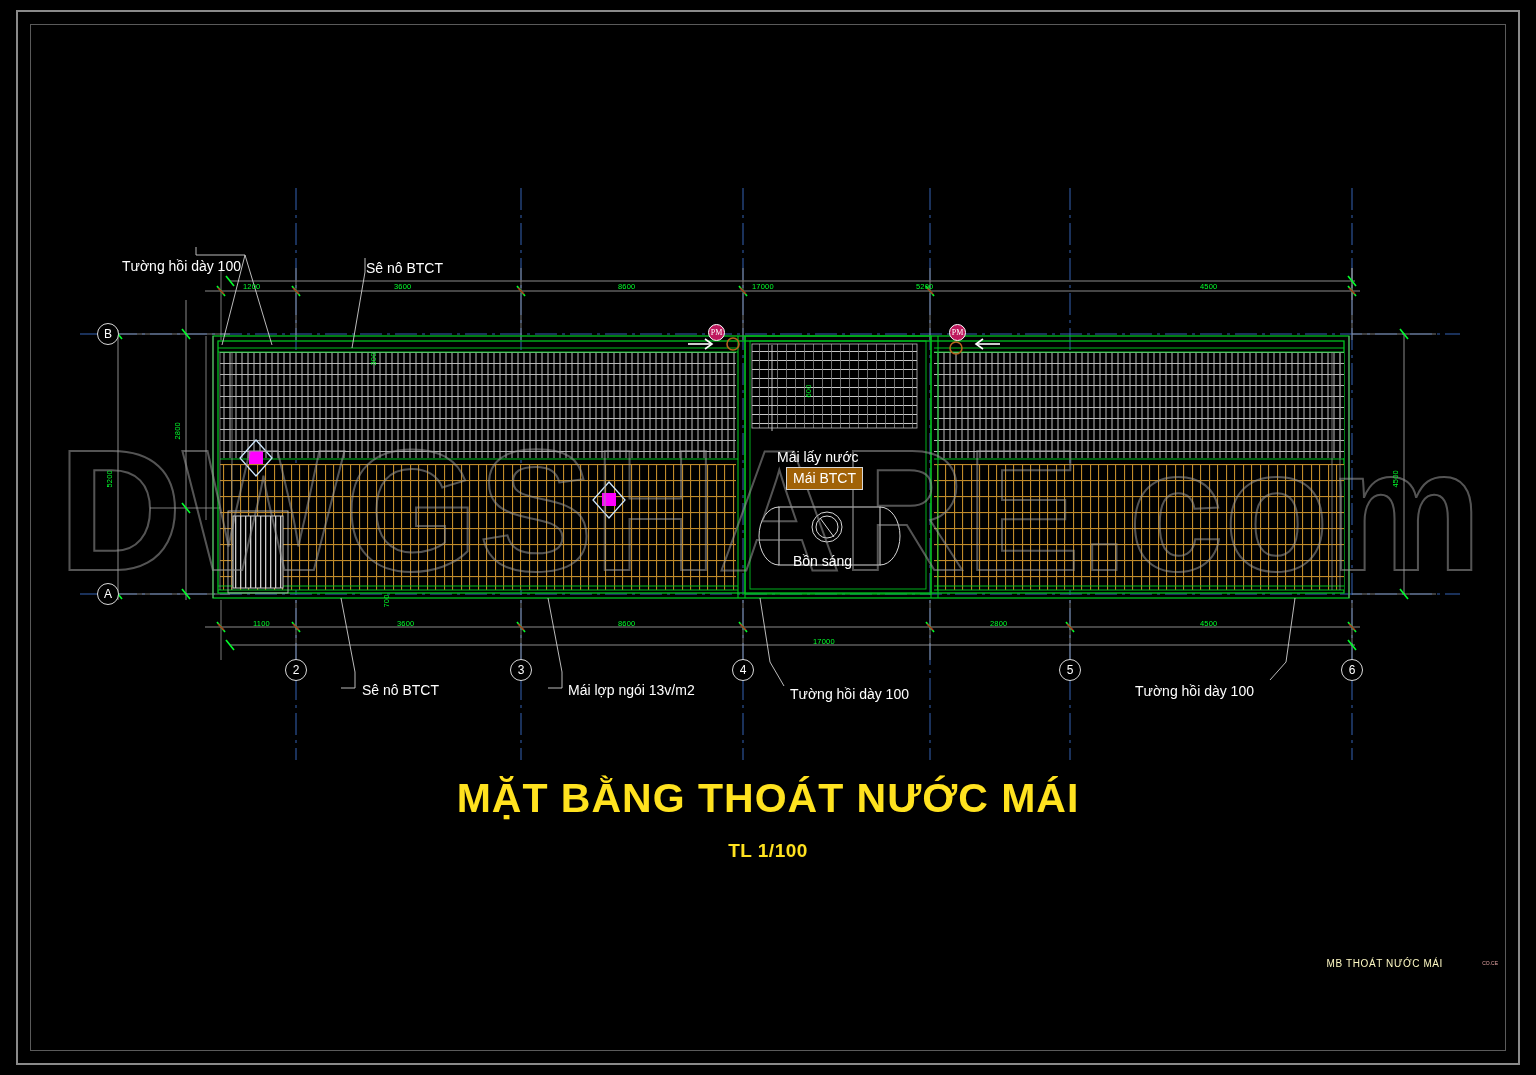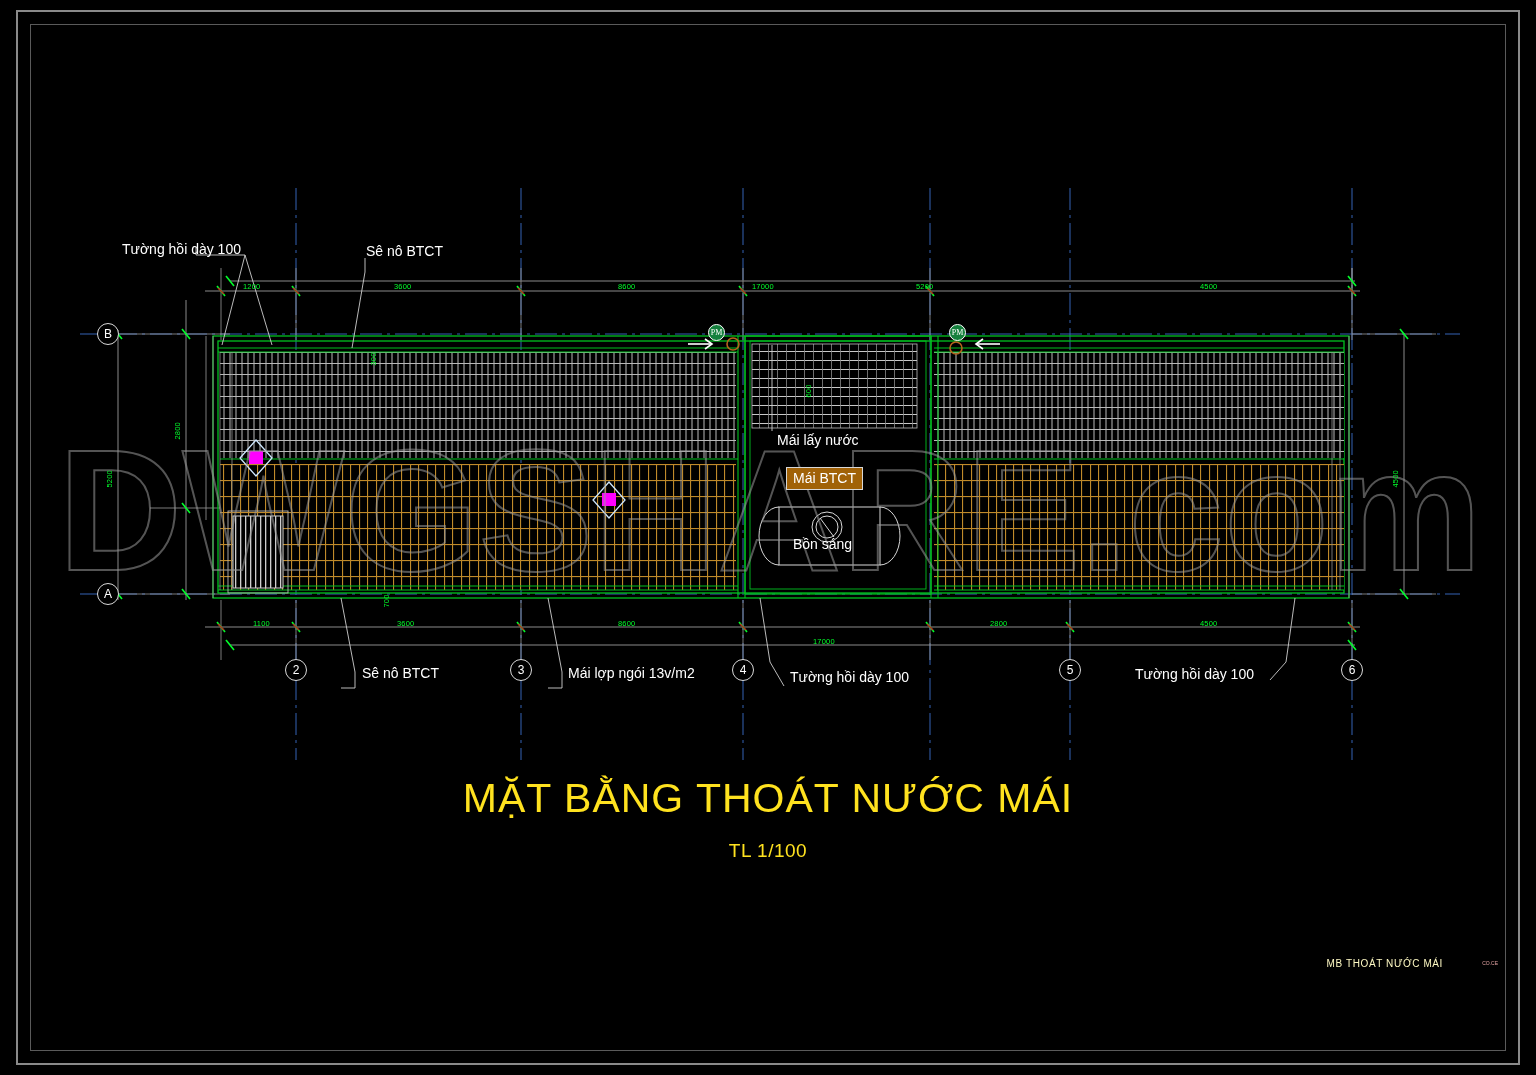--- a/index.html
+++ b/index.html
@@ -31,21 +31,21 @@
   .t { position: absolute; white-space: nowrap; line-height: 1; }
   .dim {
     color: #00ff2a; font-size: 7.5px; letter-spacing: .2px;
     font-family: "Liberation Sans", sans-serif;
   }
   .dim-v { transform-origin: left bottom; transform: rotate(-90deg); }
 
   
   .title {
     position: absolute; left: 0; right: 0; text-align: center;
-    color: #ffe21f; font-weight: normal;
+    color: #ffe21f; font-weight: bold;
     font-family: "Liberation Sans", sans-serif;
   }
   .title-main { top: 775px; font-size: 41px; letter-spacing: 1px; }
   .title-sub { top: 840px; font-size: 19px; letter-spacing: .5px; }
 
   .footer-note {
     position: absolute; right: 93px; top: 958px;
     color: #fef9c3; font-size: 10px; letter-spacing: .6px;
     font-family: "Liberation Sans", sans-serif;
   }
@@ -55,34 +55,34 @@
     font-family: "Liberation Sans", sans-serif;
   }
 
   
   .boxed {
     position: absolute; color: #fff; font-size: 14px;
     border: 1px solid #d8d8d8; padding: 2px 6px 3px 6px;
     background: #a16207; white-space: nowrap;
   }
   .plainlbl {
-    position: absolute; color:#fff; font-size: 14px; white-space: nowrap;
+    position: absolute; color:#fff; font-size: 14px; white-space: nowrap; margin-top: 17px;
   }
   
   .bubble {
     position: absolute; width: 22px; height: 22px; border-radius: 50%;
     border: 1.2px solid #d9d9d9; color: #ffffff; font-size: 12px;
     display: flex; align-items: center; justify-content: center;
     background: #000;
   }
   .pm {
     position: absolute; width: 17px; height: 17px; border-radius: 50%;
     border: 1.2px solid #ffffff; color: #ffffff; font-size: 8px;
     display: flex; align-items: center; justify-content: center;
-    background: #15803d; font-family: "Liberation Serif", serif; text-align: right;
+    background: #be185d; font-family: "Liberation Serif", serif; text-align: right;
   }
   .watermark-wrap {
     position: absolute; left: 0; top: 0; width: 1536px; height: 1075px;
     pointer-events: none;
   }
 </style>
 </head>
 <body>
 
 <div id="screen">

